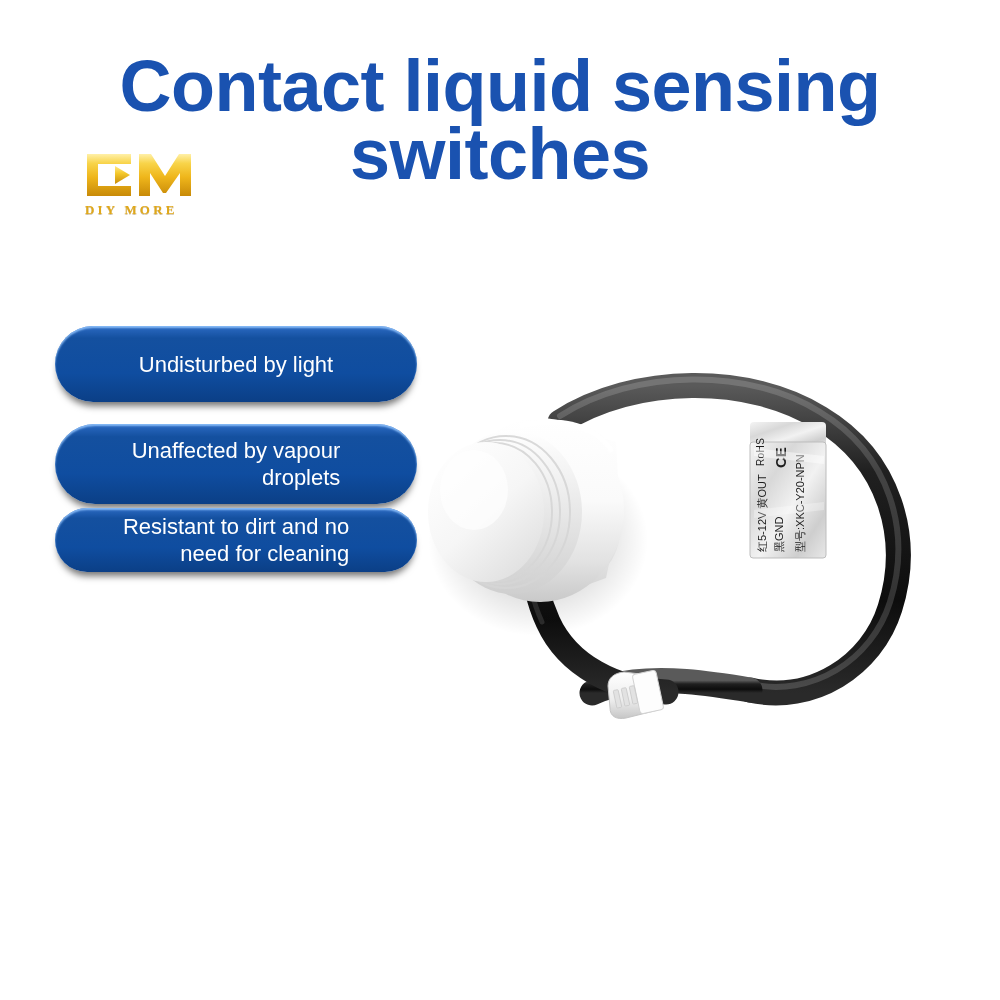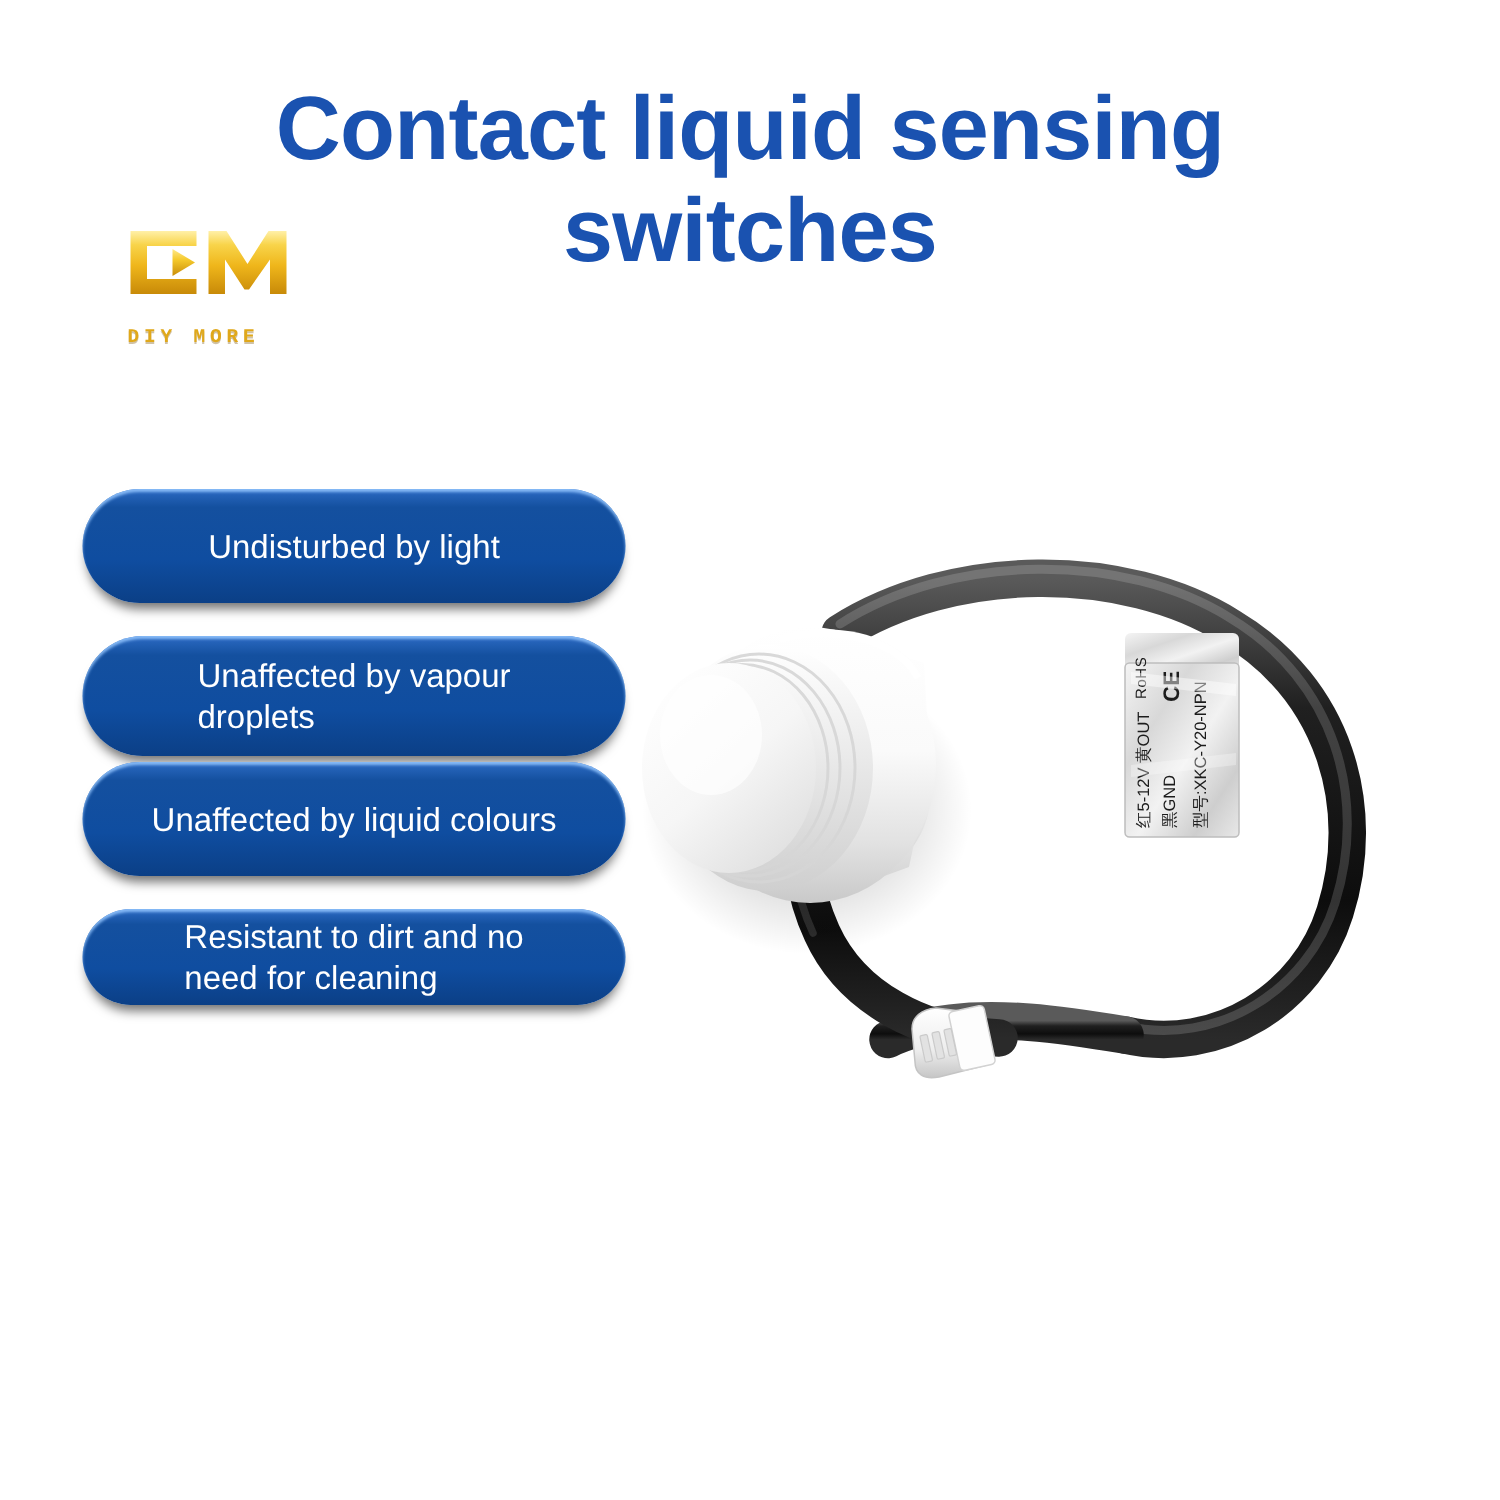--- a/index.html
+++ b/index.html
@@ -18,46 +18,46 @@
     background:#ffffff;
   }
 
   
   #title{
     position:absolute;
     left:0; top:52px;
     width:1000px;
     text-align:center;
     color:#1A52B0;
-    font-size:60px;
+    font-size:72px;
     font-weight:700;
     line-height:68px;
     letter-spacing:-0.5px;
     font-family:"Liberation Sans", sans-serif;
     white-space:pre-line;
   }
 
   
   #logo{
     position:absolute;
     left:85px; top:152px;
     width:125px; height:78px;
   }
   #logo-mark{
     position:relative;
     width:112px; height:46px;
   }
   #logo-mark svg{ display:block; }
   #logo-sub{
-    margin-top:19px;
+    margin-top:4px;
     font-size:13px;
     font-weight:700;
     letter-spacing:3.2px;
     color:#E0A81A;
-    font-family:Liberation Mono, monospace;
+    font-family:Liberation Serif, serif;
     text-shadow:0 1px 0 rgba(120,80,0,.35);
   }
 
   
   #pills{
     position:absolute;
     left:55px; top:326px;
     width:362px;
   }
   .pill{
@@ -67,21 +67,21 @@
     background:linear-gradient(180deg,#2C6BC4 0%,#14509F 16%,#0F4DA0 62%,#0B3F86 100%);
     box-shadow:
       0 7px 7px -3px rgba(0,0,0,.55),
       inset 0 2px 2px rgba(150,200,255,.85);
     display:flex;
     align-items:center;
     justify-content:center;
     color:#ffffff;
     font-size:22px;
     line-height:27px;
-    text-align:left;
+    text-align:right;
     padding:0 26px;
     font-family:"Liberation Sans", sans-serif;
   }
   .pill-1{ height:76px; margin-bottom:22px; }
   .pill-2{ height:80px; margin-bottom:4px; }
   .pill-3{ height:76px; margin-bottom:22px; }
   .pill-4{ height:64px; }
 
   .pill .pill-text{ white-space:pre-line; display:block; }
 
@@ -132,23 +132,20 @@
 
     <div class="pill pill-1">
       <span class="pill-text">Undisturbed by light</span>
     </div>
 
     <div class="pill pill-2">
       <span class="pill-text">Unaffected by vapour
 droplets</span>
     </div>
 
-    <div class="pill pill-3">
-      <span class="pill-text">Unaffected by liquid colours</span>
-    </div>
 
     <div class="pill pill-4">
       <span class="pill-text">Resistant to dirt and no
 need for cleaning</span>
     </div>
 
   </div>
 
   <div id="product">
     <svg width="560" height="400" viewBox="0 0 560 400" xmlns="http://www.w3.org/2000/svg">

